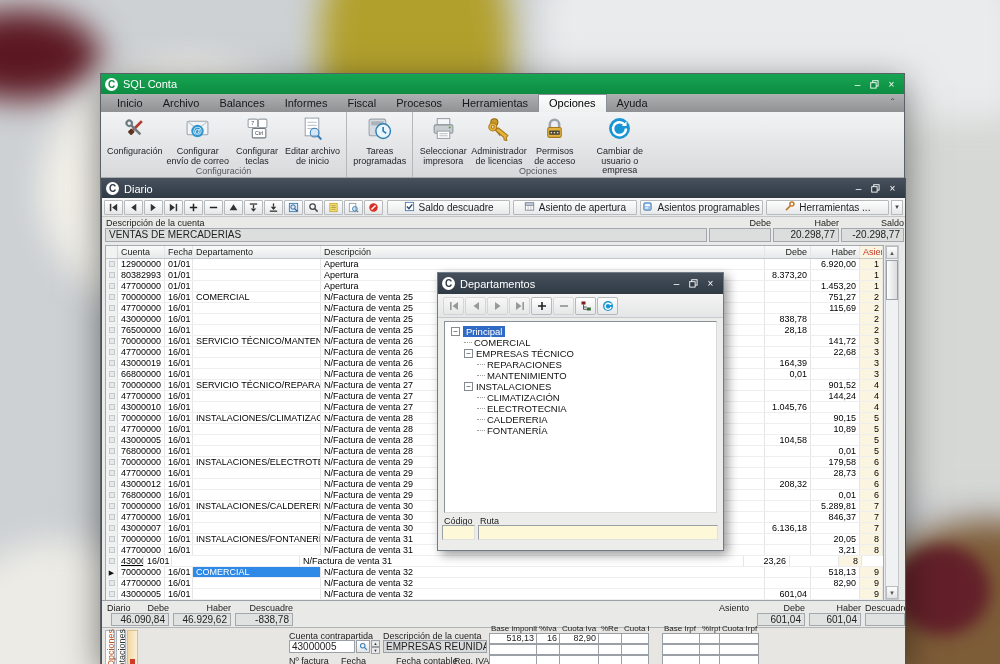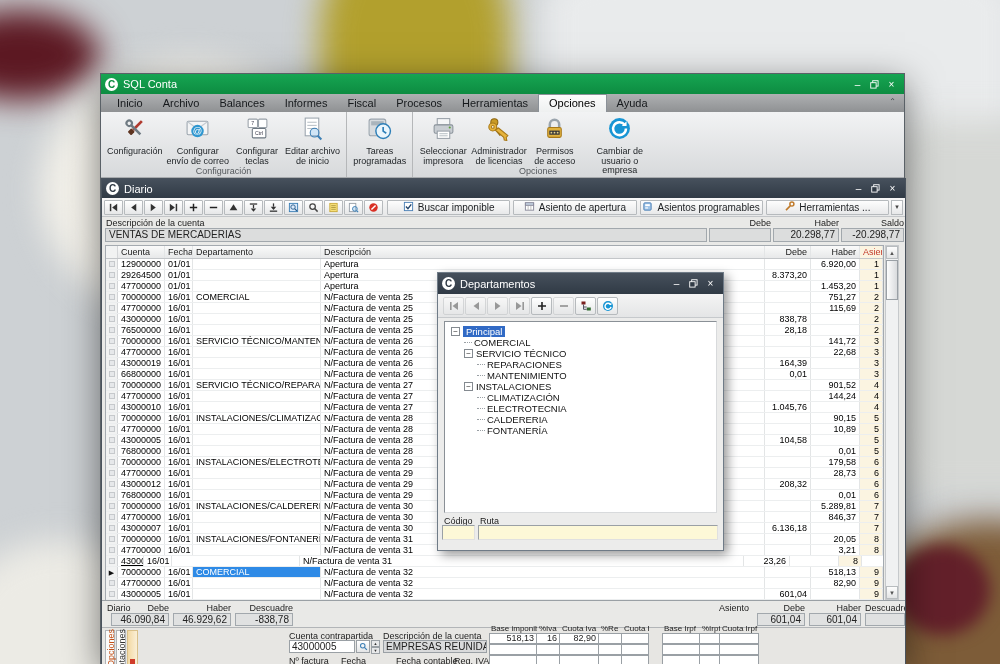--- a/index.html
+++ b/index.html
@@ -361,21 +361,21 @@
           <svg viewBox="0 0 12 12">
             <circle cx="6" cy="6" r="4.6" fill="#d93025"></circle>
             <rect x="2.8" y="5.2" width="6.4" height="1.6" fill="#fff" transform="rotate(-45 6 6)"></rect>
           </svg>
         </div>
         <div class="twide">
           <span><svg viewBox="0 0 12 12">
               <rect x="1.5" y="1.5" width="9" height="9" fill="#fff" stroke="#4a7fb5"></rect>
               <path d="M3.2 6l2.2 2.4 3.6-4.8" fill="none" stroke="#23456b" stroke-width="1.5"></path>
             </svg></span>
-          <span>Buscar imponible</span>
+          <span>Saldo descuadre</span>
         </div>
         <div class="twide">
           <span><svg viewBox="0 0 12 12">
               <rect x="1.5" y="2" width="9" height="8" fill="#fff" stroke="#889"></rect>
               <line x1="1.5" y1="4.5" x2="10.5" y2="4.5" stroke="#889"></line>
               <line x1="4.5" y1="2" x2="4.5" y2="10" stroke="#bbb"></line>
               <line x1="7.5" y1="2" x2="7.5" y2="10" stroke="#bbb"></line>
               <rect x="1.5" y="2" width="9" height="2.5" fill="#cfe0f0" stroke="#889"></rect>
             </svg></span>
           <span>Asiento de apertura</span>
@@ -429,21 +429,21 @@
           <div class="gc" style="width: 128px;"></div>
           <div class="gc" style="width: 444px;">Apertura</div>
           <div class="gc num" style="width: 46px;"></div>
           <div class="gc num" style="width: 49px;">6.920,00</div>
           <div class="gc num asir" style="width: 23px;">1</div>
         </div>
         <div class="grow">
           <div class="gc mark" style="width: 12px;">
             <span class="bx"></span>
           </div>
-          <div class="gc" style="width: 47px;">29264500</div>
+          <div class="gc" style="width: 47px;">80382993</div>
           <div class="gc" style="width: 28px;">01/01</div>
           <div class="gc" style="width: 128px;"></div>
           <div class="gc" style="width: 444px;">Apertura</div>
           <div class="gc num" style="width: 46px;">8.373,20</div>
           <div class="gc num" style="width: 49px;"></div>
           <div class="gc num asir" style="width: 23px;">1</div>
         </div>
         <div class="grow">
           <div class="gc mark" style="width: 12px;">
             <span class="bx"></span>
@@ -968,21 +968,21 @@
       <div class="trow" style="padding-left: 6px;">
         <span class="ebox">−</span>
         <span class="tsel">Principal</span>
       </div>
       <div class="trow" style="padding-left: 19px;">
         <span class="twig"></span>
         <span>COMERCIAL</span>
       </div>
       <div class="trow" style="padding-left: 19px;">
         <span class="ebox">−</span>
-        <span>SERVICIO TÉCNICO</span>
+        <span>EMPRESAS TÉCNICO</span>
       </div>
       <div class="trow" style="padding-left: 32px;">
         <span class="twig"></span>
         <span>REPARACIONES</span>
       </div>
       <div class="trow" style="padding-left: 32px;">
         <span class="twig"></span>
         <span>MANTENIMIENTO</span>
       </div>
       <div class="trow" style="padding-left: 19px;">

